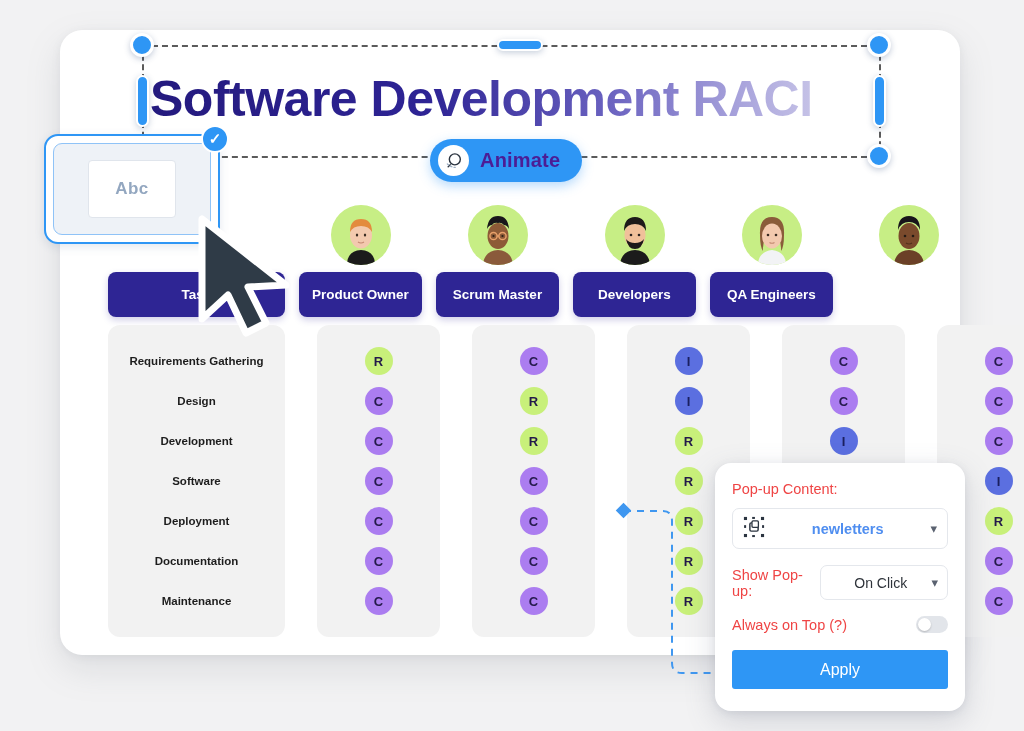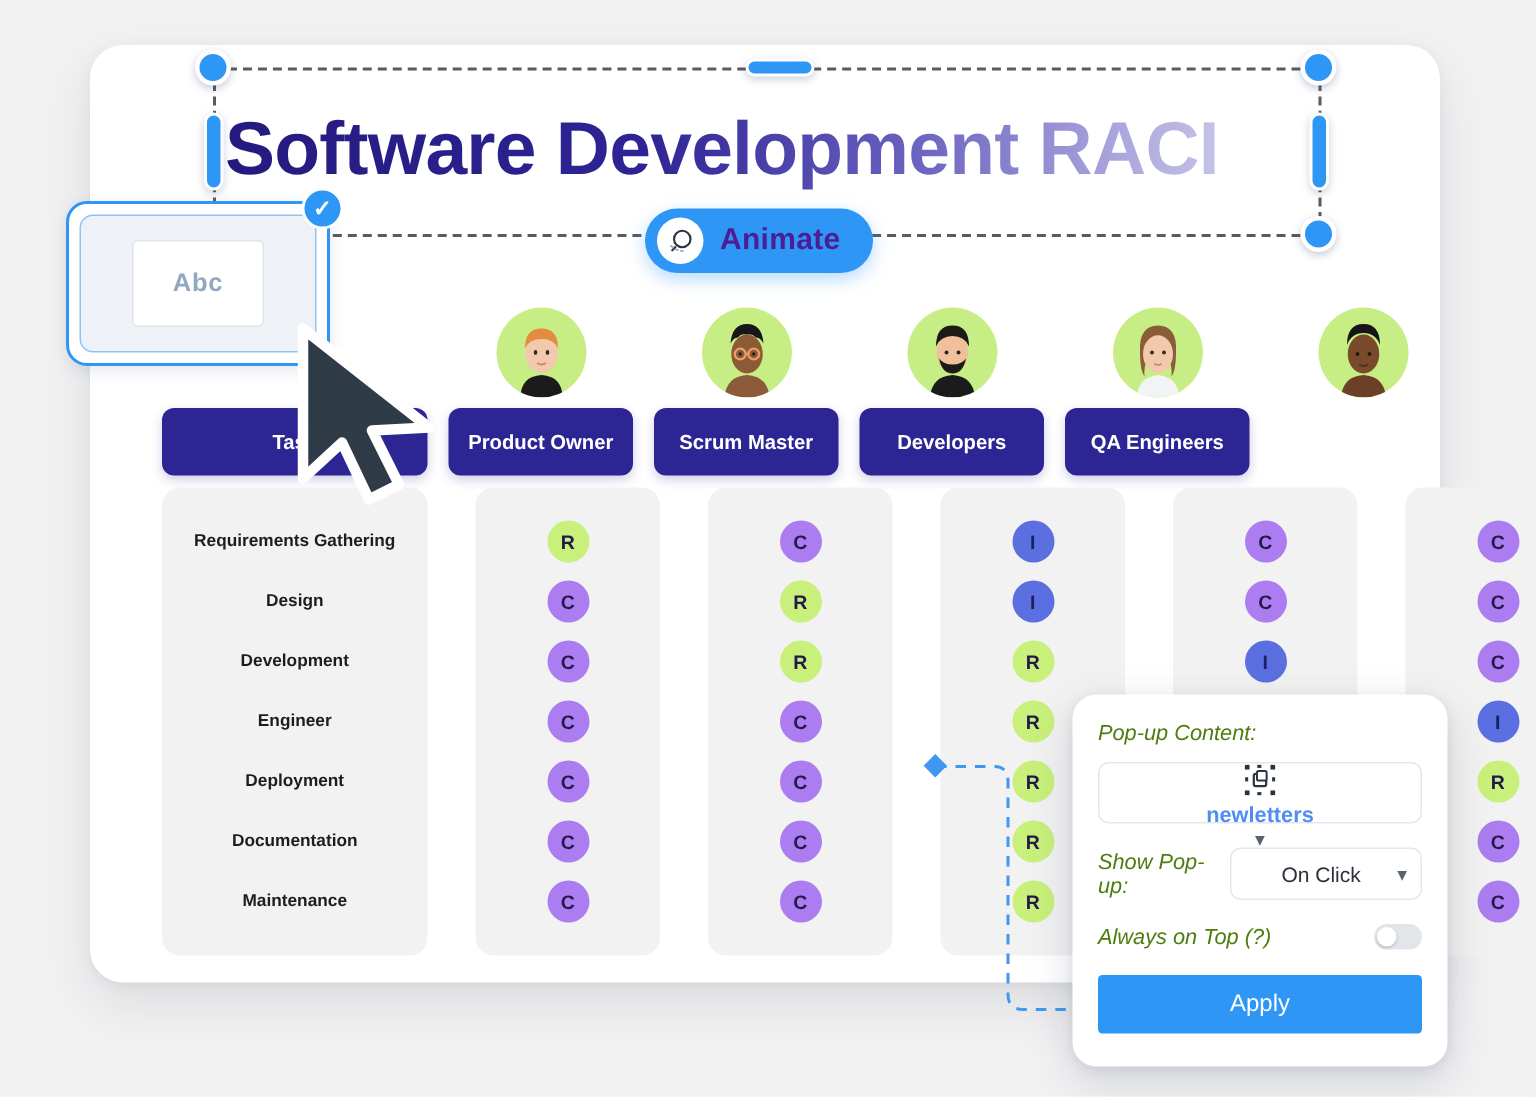--- a/index.html
+++ b/index.html
@@ -194,31 +194,30 @@
   .popup {
     position: absolute;
     left: 715px; top: 463px;
     width: 250px; height: 248px;
     background: #ffffff;
     border-radius: 16px;
     box-shadow: 0 10px 30px rgba(90,100,125,0.22), 0 2px 8px rgba(90,100,125,0.12);
     padding: 18px 17px 0 17px;
     box-sizing: border-box;
   }
-  .popup-label { font-size: 14.5px; color: #4d7c0f; font-style: italic; }
+  .popup-label { font-size: 14.5px; color: #ef4444; }
   .select-box {
     margin-top: 11px;
     height: 39px;
     border: 1px solid #e4e7ec;
     border-radius: 7px;
     display: flex; align-items: center;
     padding: 0 10px;
     background: #fff;
     cursor: pointer;
-    flex-direction: column;
   }
   .select-value { flex: 1; text-align: center; font-size: 14.5px; color: #4f8ef0; font-weight: 600; }
   .chev { color: #5a6270; font-size: 13px; }
   .row2 { margin-top: 16px; display: flex; align-items: center; }
   .row2 .popup-label { flex: 1; }
   .mini-select {
     width: 108px; height: 33px;
     border: 1px solid #e4e7ec;
     border-radius: 7px;
     display: flex; align-items: center; padding: 0 9px;
@@ -363,21 +362,21 @@
       <div class="hdr role">Product Owner</div>
       <div class="hdr role">Scrum Master</div>
       <div class="hdr role">Developers</div>
       <div class="hdr role">QA Engineers</div>
     </div>
     <div class="body-row">
       <div class="col task">
         <div class="task-cell">Requirements Gathering</div>
         <div class="task-cell">Design</div>
         <div class="task-cell">Development</div>
-        <div class="task-cell">Engineer</div>
+        <div class="task-cell">Software</div>
         <div class="task-cell">Deployment</div>
         <div class="task-cell">Documentation</div>
         <div class="task-cell">Maintenance</div>
       </div>
       <div class="col role">
           <div class="badge R">R</div>
           <div class="badge C">C</div>
           <div class="badge C">C</div>
           <div class="badge C">C</div>
           <div class="badge C">C</div>

